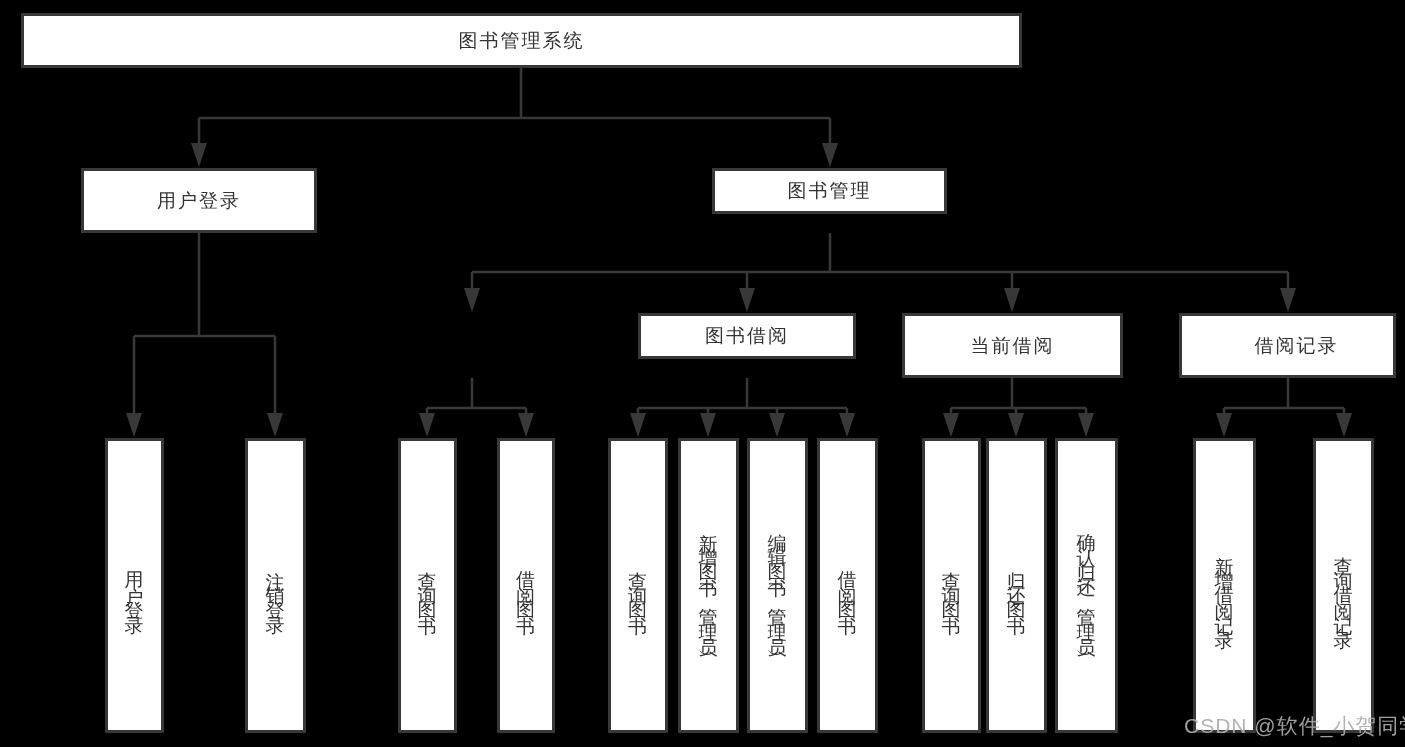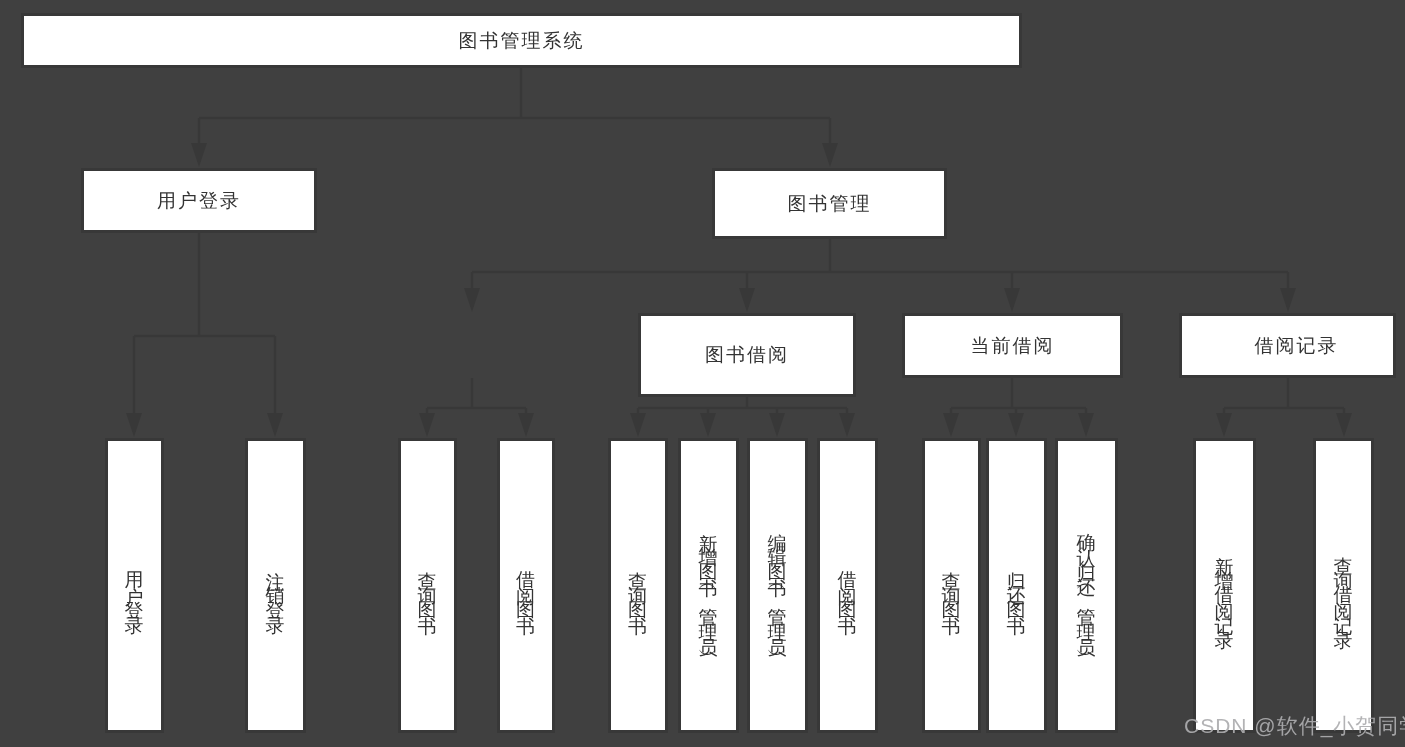--- a/index.html
+++ b/index.html
@@ -1,20 +1,20 @@
 <!DOCTYPE html>
 <html><head>
 <meta charset="utf-8">
 <style>
   html,body { margin:0; padding:0; background:#ffffff; }
   .canvas {
     position: relative;
     width: 1405px;
     height: 747px;
-    background: #404040;
+    background: #000000;
     font-family: "Liberation Sans", sans-serif;
     overflow: hidden;
   }
   .edges {
     position: absolute;
     left: 0; top: 0;
     z-index: 0;
   }
   .node {
     position: absolute;
@@ -115,25 +115,25 @@
     <polygon points="1336,413 1352,413 1344,437" fill="#383838" stroke="none"></polygon>
   </svg>
 
   <div class="node" style="left:21px; top:13px; width:1001px; height:55px;">
     <span>图书管理系统</span>
   </div>
 
   <div class="node" style="left:81px; top:168px; width:236px; height:65px;">
     <span>用户登录</span>
   </div>
-  <div class="node" style="left:712px; top:168px; width:235px; height:71px;">
+  <div class="node" style="left:712px; top:168px; width:235px; height:46px;">
     <span>图书管理</span>
   </div>
 
-  <div class="node" style="left:638px; top:313px; width:218px; height:84px;">
+  <div class="node" style="left:638px; top:313px; width:218px; height:46px;">
     <span>图书借阅</span>
   </div>
   <div class="node" style="left:902px; top:313px; width:221px; height:65px;font-family:Liberation Serif, serif;">
     <span>当前借阅</span>
   </div>
   <div class="node" style="left:1179px; top:313px; width:217px; height:65px;padding-left:18px;">
     <span>借阅记录</span>
   </div>
 
   <div class="node leaf" style="left:105px; top:438px; width:59px; height:295px;">

